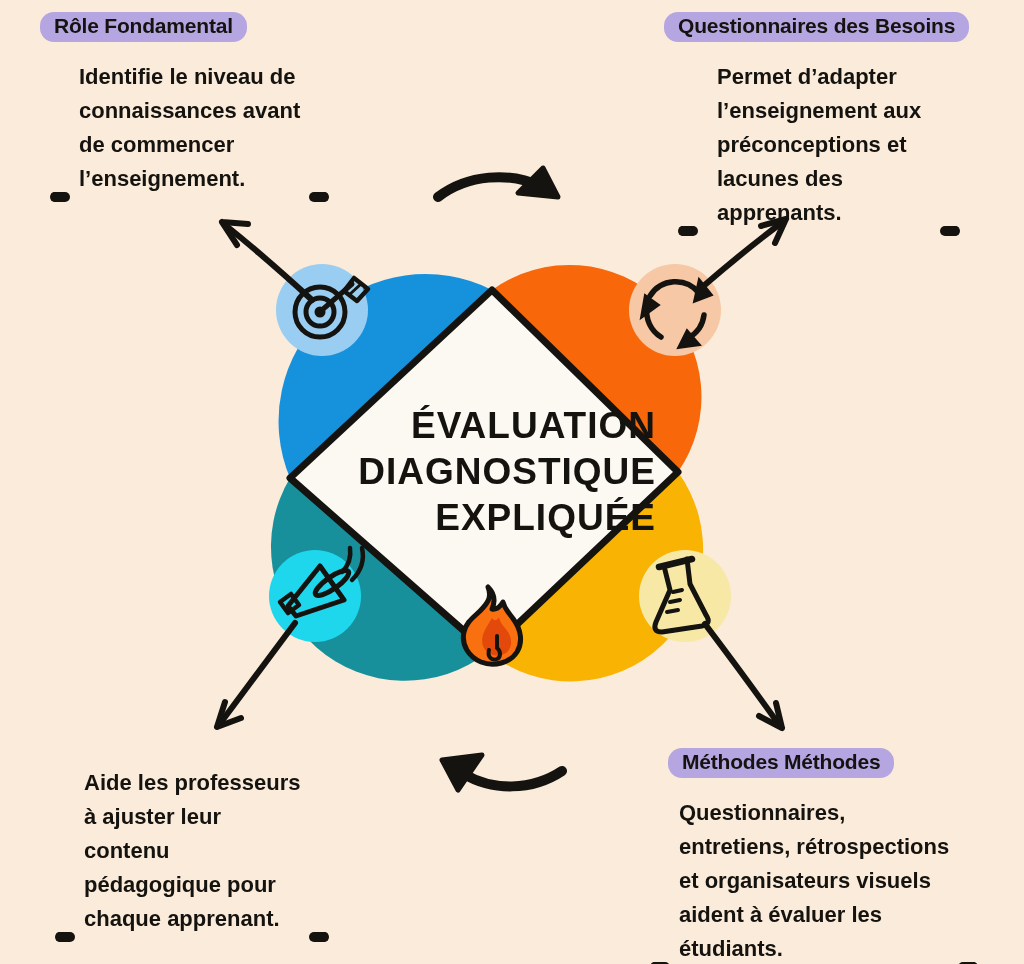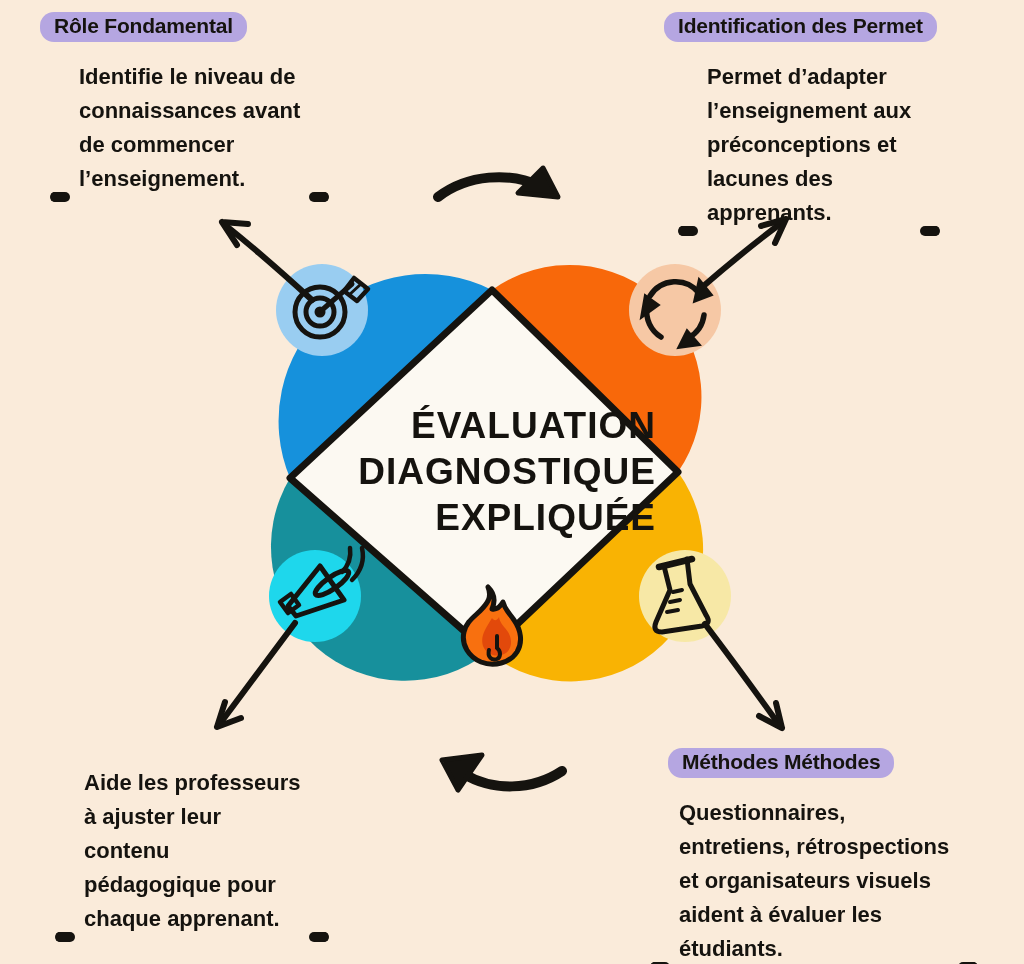--- a/index.html
+++ b/index.html
@@ -20,21 +20,21 @@
   .bk.r{border-left:none;margin-left:9px;}
   .body-text{
     font-size:22px;font-weight:700;line-height:34px;white-space:pre-line;
     padding:5px 0 6px 0;color:#15130F;
   }
   .pos-tl{left:40px;top:12px;}
   .pos-tr{left:664px;top:12px;}
   .pos-bl{left:45px;top:748px;}
   .pos-br{left:650px;top:748px;}
   .pos-tl .bracket-box{margin-left:10px;width:292px;}
-  .pos-tr .bracket-box{margin-left:14px;width:290px;}
+  .pos-tr .bracket-box{margin-left:14px;width:290px;gap:10px;}
   .pos-bl .bracket-box{margin-left:10px;width:300px;}
   .pos-br .bracket-box{width:340px;}
   .pos-br .pill{margin-left:18px;}
   .diamond-title{
     position:absolute;left:336px;top:403px;width:320px;text-align:right;
     font-size:37px;line-height:46px;font-weight:700;letter-spacing:1px;
     text-transform:uppercase;color:#15130F;
   }
 </style>
 </head>
@@ -145,21 +145,21 @@
       <div class="bk l"></div>
       <div class="body-text">Identifie le niveau de
 connaissances avant
 de commencer
 l’enseignement.</div>
       <div class="bk r"></div>
     </div>
   </div>
 
   <div class="section pos-tr">
-    <span class="pill">Identification des Permet</span>
+    <span class="pill">Questionnaires des Besoins</span>
     <div class="bracket-box">
       <div class="bk l"></div>
       <div class="body-text">Permet d’adapter
 l’enseignement aux
 préconceptions et
 lacunes des
 apprenants.</div>
       <div class="bk r"></div>
     </div>
   </div>

